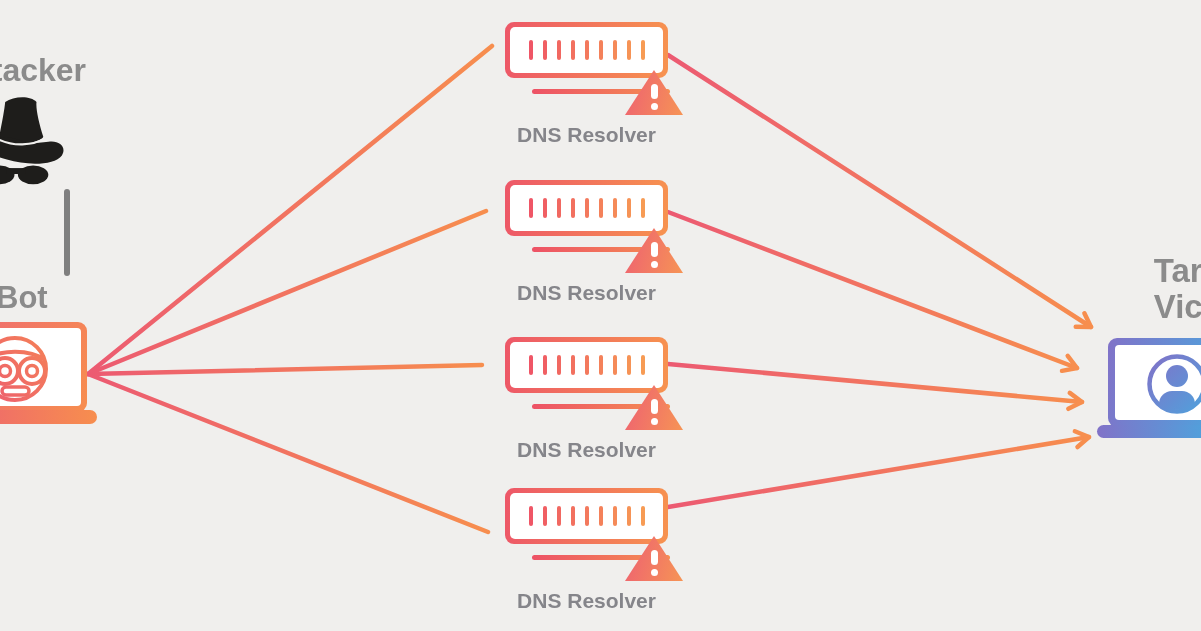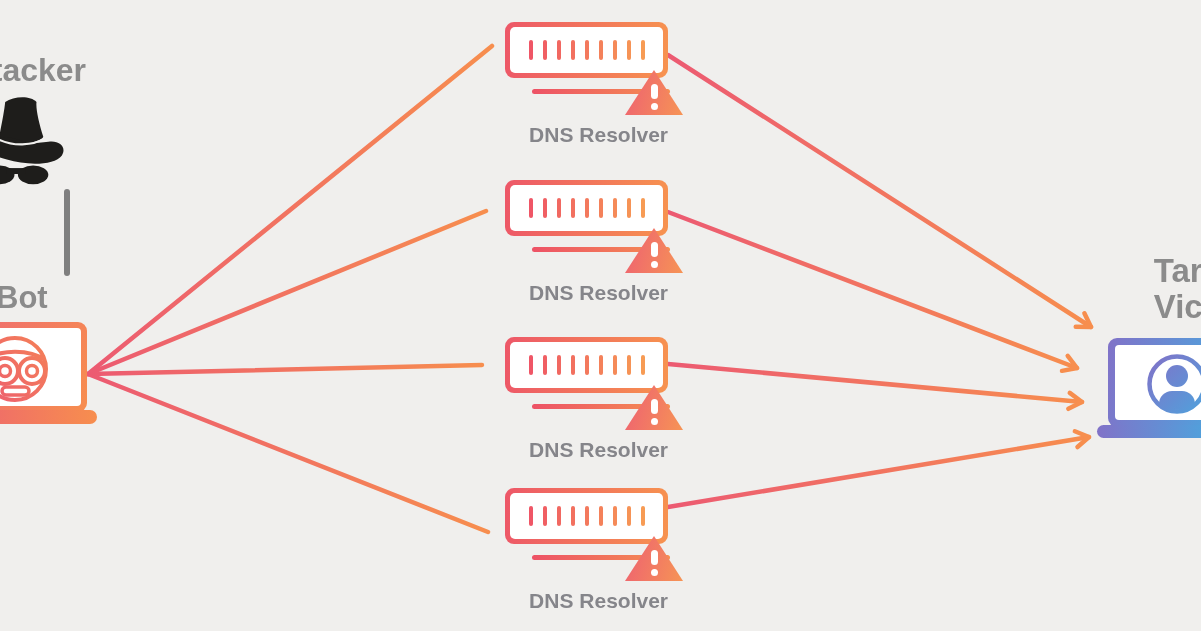--- a/index.html
+++ b/index.html
@@ -44,21 +44,21 @@
   .server-face i:nth-child(5){background:#f3795d;} .server-face i:nth-child(6){background:#f4815a;}
   .server-face i:nth-child(7){background:#f58a58;} .server-face i:nth-child(8){background:#f69356;}
   .server-face i:nth-child(9){background:#f79b54;}
   .server-underline{position:absolute;left:27px;top:67px;width:138px;height:5px;border-radius:3px;
     background:linear-gradient(90deg,#ed5266,#f58f52);}
   .warning-triangle{position:absolute;left:120px;top:48px;width:58px;height:45px;
     clip-path:polygon(50% 0,100% 100%,0 100%);
     background:linear-gradient(105deg,#ee6072,#f69455);}
   .excl-bar{position:absolute;left:calc(50% - 3.5px);top:14px;width:7px;height:15px;border-radius:3.5px;background:#fff;}
   .excl-dot{position:absolute;left:calc(50% - 3.5px);top:33px;width:7px;height:7px;border-radius:50%;background:#fff;}
-  .resolver-label{position:absolute;left:0;top:101px;width:163px;text-align:right;
+  .resolver-label{position:absolute;left:0;top:101px;width:163px;text-align:center;
     font-size:21px;font-weight:bold;color:#85858a;white-space:nowrap;}
 </style>
 </head>
 <body>
 
 <div class="stage">
 
   <svg id="flow-lines" width="1201" height="631" viewBox="0 0 1201 631">
     <defs>
       <linearGradient id="b1" gradientUnits="userSpaceOnUse" x1="88" y1="374" x2="492" y2="46">

